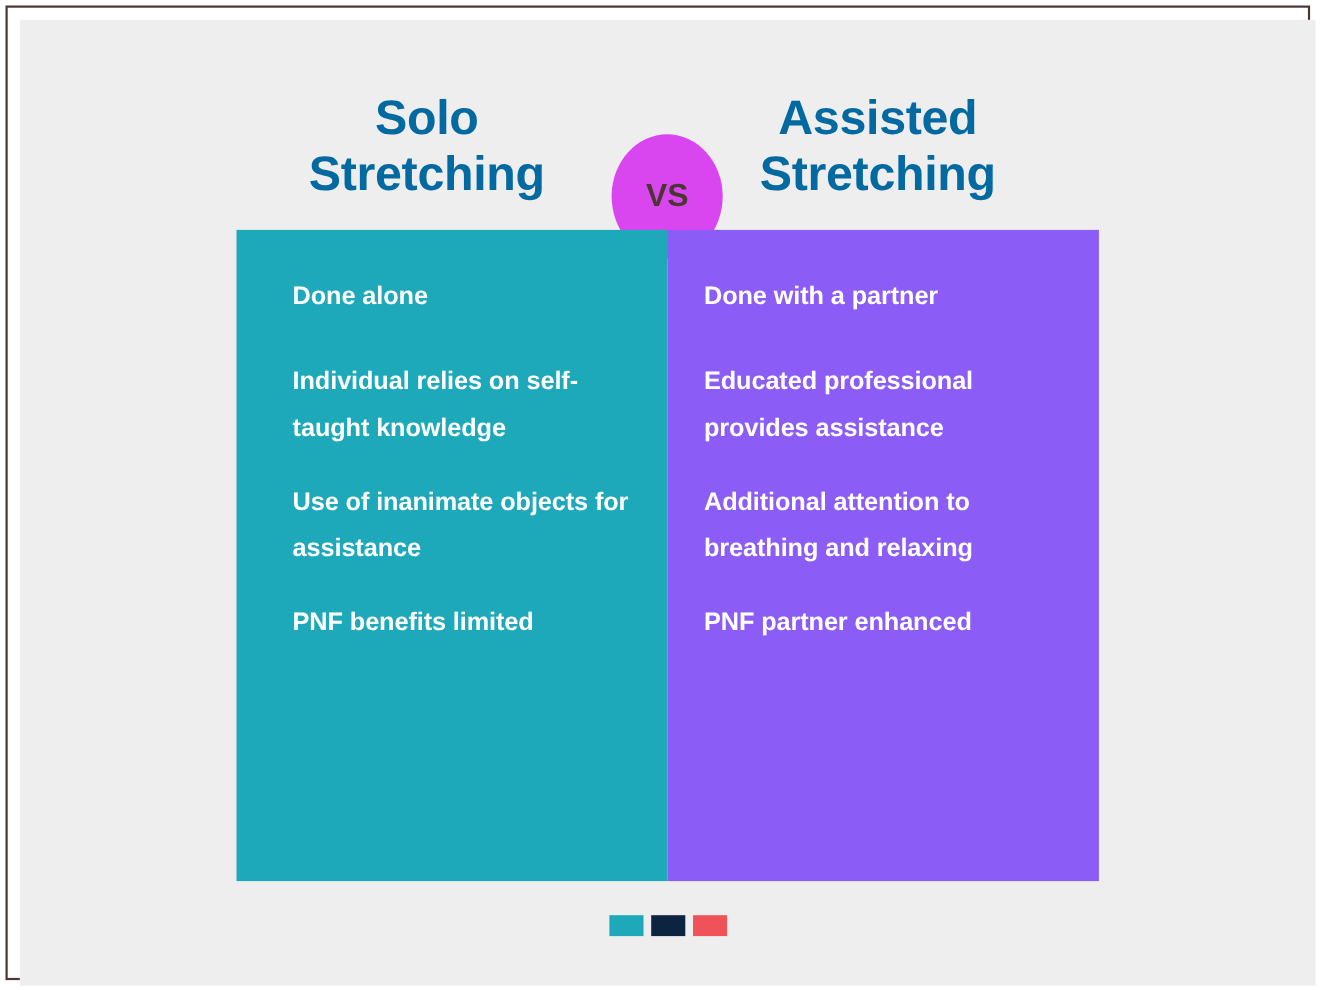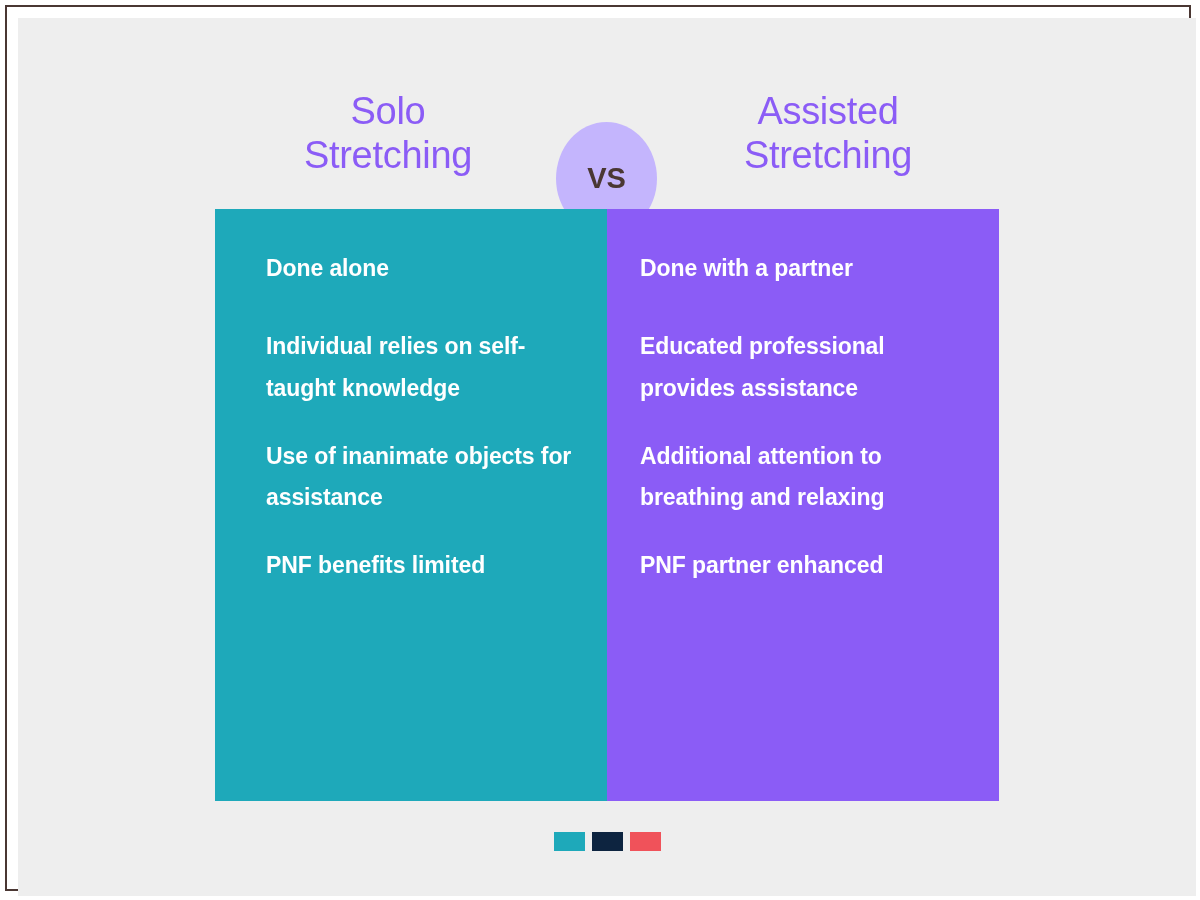--- a/index.html
+++ b/index.html
@@ -46,37 +46,37 @@
 
   .col-title {
     position: absolute;
     top: 0;
     width: 330px;
     height: 130px;
     display: flex;
     align-items: center;
     justify-content: center;
     text-align: center;
-    color: #8b5cf6;
-    font-size: 38px;
-    font-weight: normal;
+    color: #0369a1;
+    font-size: 44px;
+    font-weight: bold;
     line-height: 1.16;
     letter-spacing: -0.3px;
   }
   .col-title.left  { left: 205px; }
-  .col-title.right { left: 645px; }
+  .col-title.right { left: 615px; }
 
   .vs-badge {
     position: absolute;
     left: 538px;
     top: 54px;
     width: 101px;
     height: 113px;
     border-radius: 50%;
-    background: #c4b5fd;
+    background: #d946ef;
     display: flex;
     align-items: center;
     justify-content: center;
     color: #4a3733;
     font-size: 29px;
     font-weight: bold;
     letter-spacing: -0.2px;
   }
 
   

